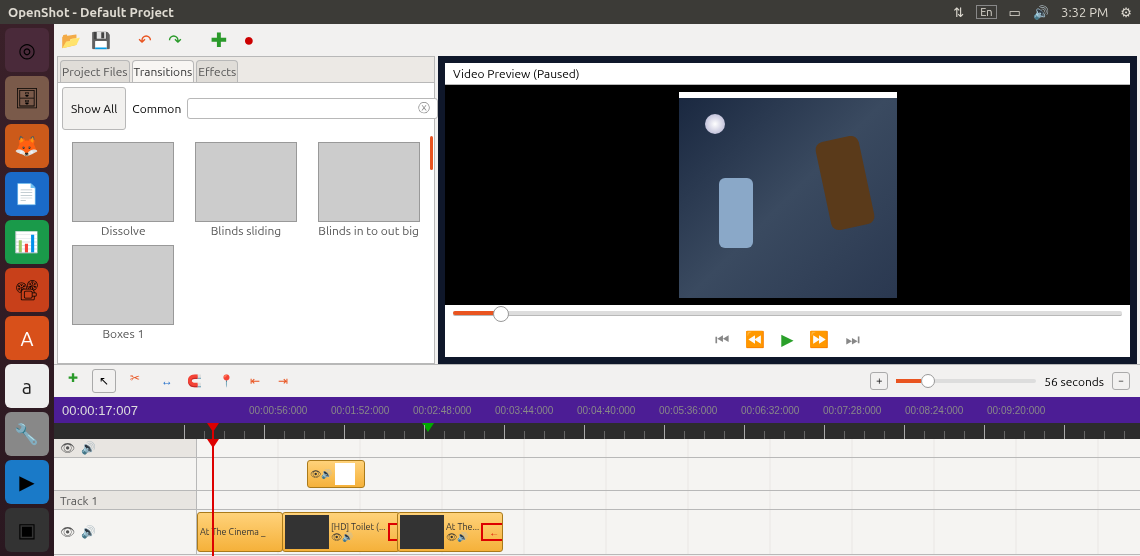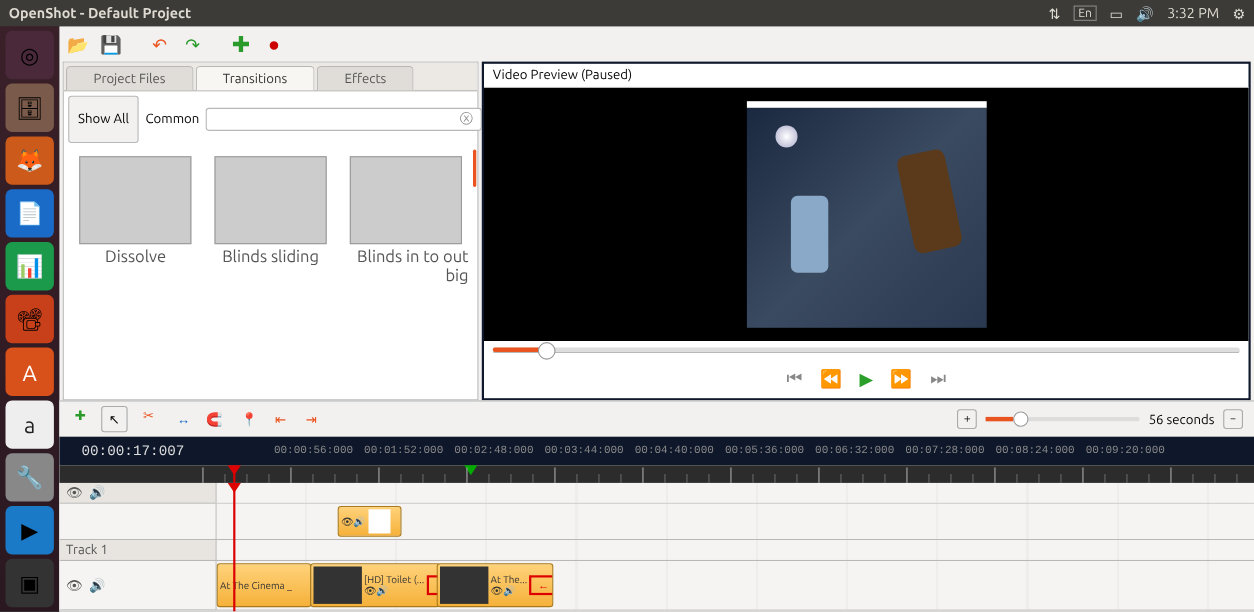--- a/index.html
+++ b/index.html
@@ -8,59 +8,59 @@
 .menubar .tray{display:flex;align-items:center;gap:12px}
 .menubar .tray span{font-size:13px}
 .dock{position:absolute;top:24px;left:0;width:54px;bottom:0;background:linear-gradient(#3a2029,#2a1820);display:flex;flex-direction:column;align-items:center;padding-top:4px;gap:4px}
 .dock .app{width:44px;height:44px;border-radius:6px;background:#5a4a42;display:flex;align-items:center;justify-content:center;font-size:20px}
 .main{position:absolute;top:24px;left:54px;right:0;bottom:0;background:#f2f1f0;display:flex;flex-direction:column}
 .toolbar{height:32px;display:flex;align-items:center;padding:0 6px;gap:8px}
 .toolbar .tb{width:22px;height:22px;display:flex;align-items:center;justify-content:center;font-size:16px}
 .content{flex:0 0 308px;display:flex}
 .leftpanel{width:376px;background:#fff;border:1px solid #b8b8b8;margin:0 3px;display:flex;flex-direction:column}
 .tabs{display:flex;background:#ece9e5;border-bottom:1px solid #b8b8b8}
-.tab{padding:4px 24px;border:1px solid #b8b8b8;border-bottom:none;background:#e0ddd8;margin-top:3px;margin-left:2px;border-radius:4px 4px 0 0;color:#555}
+.tab{padding:4px 1px;border:1px solid #b8b8b8;border-bottom:none;background:#e0ddd8;margin-top:3px;margin-left:2px;border-radius:4px 4px 0 0;color:#555}
 .tab.active{background:#f8f6f3;font-weight:normal;color:#333}
 .filterrow{display:flex;align-items:center;padding:4px;gap:6px}
 .filterrow .btn{border:1px solid #b8b8b8;background:#f2f1ef;padding:14px 8px;border-radius:3px}
 .filterrow input{flex:1;border:1px solid #b8b8b8;padding:2px 4px;border-radius:3px}
 .thumbs{flex:1;overflow:auto;display:grid;grid-template-columns:repeat(3,1fr);gap:8px;padding:8px;align-content:start;position:relative}
 .thumbs::after{content:"";position:absolute;right:1px;top:2px;width:3px;height:34px;background:#e95420;border-radius:2px}
 .thumb{display:flex;flex-direction:column;align-items:center;gap:2px}
 .thumb .img{width:100px;height:78px;background:#ccc;border:1px solid #999}
 .thumb.sel .img{outline:5px solid #e95420;background:#eee}
-.thumb .lbl{text-align:right;font-size:15px;color:#555}
+.thumb .lbl{text-align:right;font-size:12px;color:#555}
 .thumb.sel .lbl{background:#e95420;color:#fff;padding:2px 16px;border-radius:3px}
 .stripes{background:repeating-linear-gradient(to bottom,#000 0 4px,#fff 4px 8px,#888 8px 12px)}
 .stripes-big{background:repeating-linear-gradient(to bottom,#000 0 8px,#fff 8px 16px,#888 16px 24px)}
 .checker{background:repeating-conic-gradient(#666 0% 25%,#ccc 0% 50%) 50%/14px 14px}
 .dots{background:radial-gradient(#555 30%,transparent 31%),#eee;background-size:7px 7px}
 .noise{background:#bbb}
-.preview{flex:1;background:#fff;border:2px solid #0f172a;margin:0 3px 0 0;display:flex;flex-direction:column}
+.preview{flex:1;background:#fff;border:7px solid #0f172a;margin:0 3px 0 0;display:flex;flex-direction:column}
 .prevhead{padding:4px 8px;border-bottom:1px solid #b8b8b8}
 .video{flex:1;background:#000;display:flex;align-items:center;justify-content:center;position:relative}
 .frame{width:218px;height:200px;background:linear-gradient(135deg,#1a2840 0%,#3a4a60 50%,#2a3850 100%);position:relative;border-top:6px solid #fff}
 .orb{position:absolute;width:20px;height:20px;background:radial-gradient(#fff,#aac);border-radius:50%;top:16px;left:26px}
 .person{position:absolute;width:44px;height:90px;background:#5a3a1a;right:30px;top:40px;border-radius:8px;transform:rotate(-12deg)}
 .person2{position:absolute;width:34px;height:70px;background:#8aa8c8;left:40px;top:80px;border-radius:6px}
 .seek{height:16px;display:flex;align-items:center;padding:0 8px}
 .seek .track{flex:1;height:4px;background:#ddd;border-radius:2px;position:relative}
 .seek .track .fill{position:absolute;left:0;width:7%;height:100%;background:#e95420;border-radius:2px}
 .seek .track .knob{position:absolute;left:7%;top:-5px;width:14px;height:14px;background:#fff;border:1px solid #999;border-radius:50%;margin-left:-7px}
 .controls{height:36px;display:flex;align-items:center;justify-content:center;gap:16px;font-size:16px;color:#888}
 .controls .play{color:#2aa02a}
 .timearea{flex:1;background:#f2f1f0;display:flex;flex-direction:column;border-top:1px solid #b8b8b8}
 .timetools{height:32px;display:flex;align-items:center;padding:0 10px;gap:14px}
 .timetools .grp{display:flex;gap:10px}
 .timetools .tb{width:18px;height:18px;display:flex;align-items:center;justify-content:center}
 .zoomarea{margin-left:auto;display:flex;align-items:center;gap:8px}
 .zoomarea .slider{width:140px;height:4px;background:#ddd;position:relative;border-radius:2px}
 .zoomarea .slider .k{position:absolute;left:18%;top:-5px;width:12px;height:12px;background:#fff;border:1px solid #999;border-radius:50%}
 .zoomarea .slider .f{position:absolute;left:0;width:18%;height:100%;background:#e95420}
-.timedark{height:26px;background:#0f172a;color:#b8b8b8;display:flex;align-items:center;padding-left:20px;font-size:13px;gap:30px;position:relative;font-family:Liberation Mono, monospace}
+.timedark{height:26px;background:#4c1d95;color:#b8b8b8;display:flex;align-items:center;padding-left:8px;font-size:13px;gap:30px;position:relative;font-family:Liberation Sans, sans-serif}
 .timedark .stamp{font-size:10px;color:#888;position:absolute}
 .ruler{height:16px;background:#2c2c2c;position:relative}
 .ruler .tick{position:absolute;width:1px;height:8px;bottom:0;background:#666}
 .ruler .tick.big{height:14px;background:#aaa}
 .playhead{position:absolute;width:2px;background:#d00;top:0;bottom:0;z-index:5}
 .playhead::before{content:"";position:absolute;top:0;left:-5px;width:0;height:0;border-left:6px solid transparent;border-right:6px solid transparent;border-top:9px solid #d00}
 .marker-g{position:absolute;width:0;height:0;border-left:6px solid transparent;border-right:6px solid transparent;border-top:9px solid #0a0;top:0}
 .tracks{flex:1;position:relative;overflow:hidden}
 .track{height:44px;border-bottom:1px solid #b8b8b8;display:flex;position:relative;background:#f5f4f2}
 .track.header{height:18px;background:#e8e5e1}
@@ -133,20 +133,24 @@
             <div class="img noise"></div>
             <div class="lbl">Dissolve</div>
           </div>
         <div class="thumb">
             <div class="img stripes"></div>
             <div class="lbl">Blinds sliding</div>
           </div>
         <div class="thumb">
             <div class="img stripes-big"></div>
             <div class="lbl">Blinds in to out big</div>
+          </div>
+        <div class="thumb">
+            <div class="img dots"></div>
+            <div class="lbl">Boxes 1</div>
           </div>
       </div>
     </div>
 
     <div class="preview">
       <div class="prevhead">Video Preview (Paused)</div>
       <div class="video">
         <div class="frame">
           <div class="orb"></div>
             <div class="person"></div>

